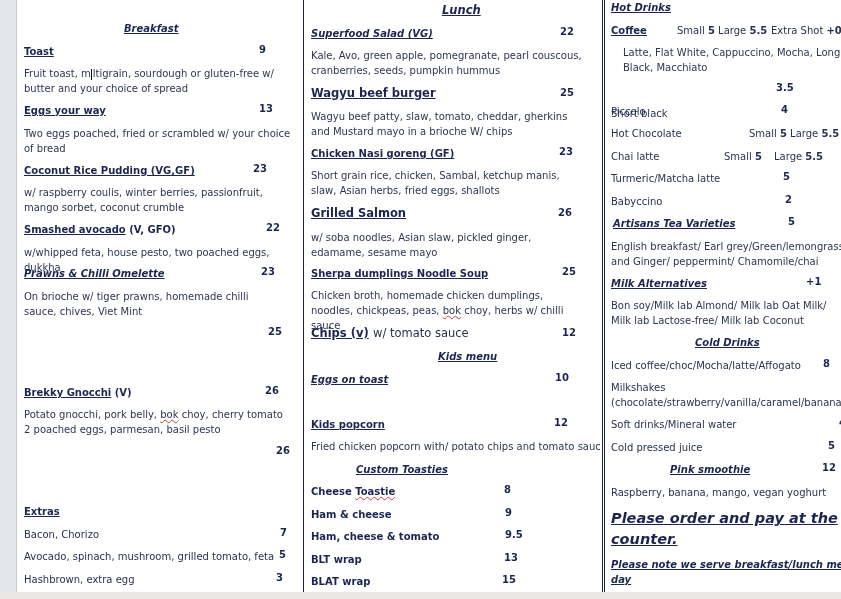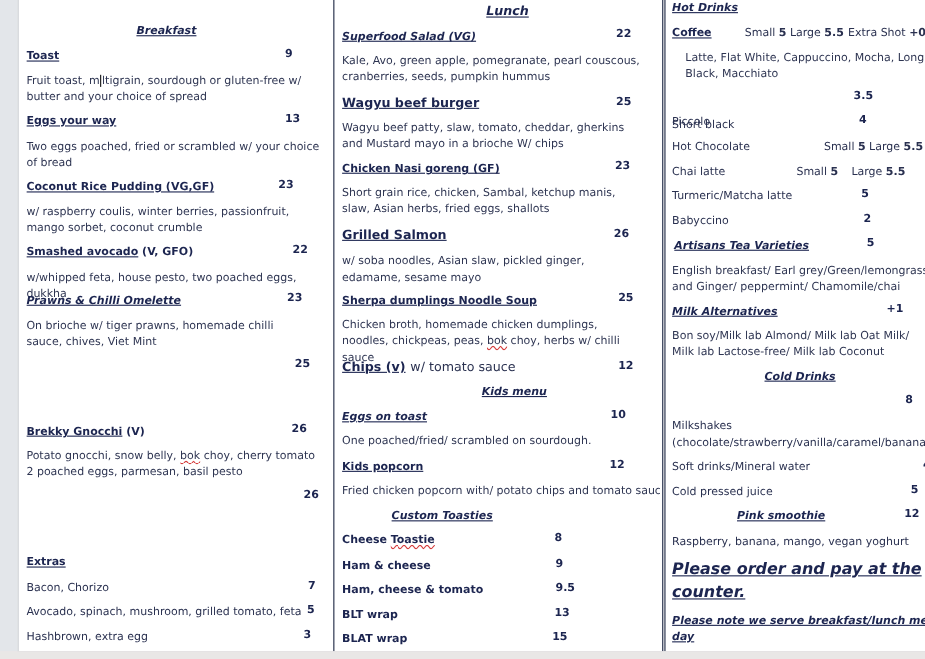--- a/index.html
+++ b/index.html
@@ -59,21 +59,21 @@
   <div class="desc" style="left:0;top:245px;width:276px;">w/whipped feta, house pesto, two poached eggs, dukkha</div>
 
   <span class="t b u i" style="left:0;top:266px;">Prawns &amp; Chilli Omelette</span>
   <span class="price" style="left:237px;top:266px;">23</span>
   <div class="desc" style="left:0;top:289px;width:256px;">On brioche w/ tiger prawns, homemade chilli sauce, chives, Viet Mint</div>
 
   <span class="price" style="left:244px;top:326px;">25</span>
 
   <span class="t b" style="left:0;top:385px;"><span class="u">Brekky Gnocchi</span><span class="tag"> (V)</span></span>
   <span class="price" style="left:241px;top:385px;">26</span>
-  <div class="desc" style="left:0;top:407px;width:268px;"><span>Potato gnocchi, snow belly, </span><span class="squig">bok</span><span> choy, cherry tomato 2 poached eggs, parmesan, basil pesto</span></div>
+  <div class="desc" style="left:0;top:407px;width:268px;"><span>Potato gnocchi, pork belly, </span><span class="squig">bok</span><span> choy, cherry tomato 2 poached eggs, parmesan, basil pesto</span></div>
 
   <span class="price" style="left:252px;top:445px;">26</span>
 
   <span class="t b u" style="left:0;top:504px;">Extras</span>
   <span class="t" style="left:0;top:527px;">Bacon, Chorizo</span>
   <span class="price" style="left:256px;top:527px;">7</span>
   <span class="t" style="left:0;top:549px;">Avocado, spinach, mushroom, grilled tomato, feta</span>
   <span class="price" style="left:255px;top:549px;">5</span>
   <span class="t" style="left:0;top:572px;">Hashbrown, extra egg</span>
   <span class="price" style="left:252px;top:572px;">3</span>
@@ -103,21 +103,20 @@
   <div class="desc" style="left:7px;top:288px;width:272px;"><span>Chicken broth, homemade chicken dumplings, noodles, chickpeas, peas, </span><span class="squig">bok</span><span> choy, herbs w/ chilli sauce</span></div>
 
   <span class="t b u big" style="left:7px;top:326px;">Chips (v)</span>
   <span class="t big" style="left:69px;top:326px;">w/ tomato sauce</span>
   <span class="price big" style="left:258px;top:327px;">12</span>
 
   <span class="t sec" style="left:134px;top:349px;">Kids menu</span>
 
   <span class="t b u i" style="left:7px;top:372px;">Eggs on toast</span>
   <span class="price" style="left:251px;top:372px;">10</span>
-  <div class="desc" style="left:7px;top:394px;width:282px;">One poached/fried/ scrambled on sourdough.</div>
 
   <span class="t b u" style="left:7px;top:417px;">Kids popcorn</span>
   <span class="price" style="left:250px;top:417px;">12</span>
   <div class="desc" style="left:7px;top:439px;width:292px;white-space:nowrap;">Fried chicken popcorn with/ potato chips and tomato sauce</div>
 
   <span class="t sec" style="left:52px;top:462px;">Custom Toasties</span>
 
   <span class="t b" style="left:7px;top:484px;"><span>Cheese </span><span class="squig">Toastie</span></span>
   <span class="price" style="left:200px;top:484px;">8</span>
   <span class="t b" style="left:7px;top:507px;">Ham &amp; cheese</span>
@@ -155,20 +154,21 @@
   <span class="t sec" style="left:8px;top:216px;">Artisans Tea Varieties</span>
   <span class="price" style="left:183px;top:216px;">5</span>
   <div class="desc" style="left:6px;top:239px;width:236px;">English breakfast/ Earl grey/Green/lemongrass and Ginger/ peppermint/ Chamomile/chai</div>
 
   <span class="t sec" style="left:6px;top:276px;">Milk Alternatives</span>
   <span class="price" style="left:201px;top:276px;">+1</span>
   <div class="desc" style="left:6px;top:298px;width:236px;">Bon soy/Milk lab Almond/ Milk lab Oat Milk/ Milk lab Lactose-free/ Milk lab Coconut</div>
 
   <span class="t sec" style="left:90px;top:335px;">Cold Drinks</span>
 
+  <span class="t" style="left:6px;top:358px;">Iced coffee/choc/Mocha/latte/Affogato</span>
   <span class="price" style="left:218px;top:358px;">8</span>
   <span class="t" style="left:6px;top:380px;">Milkshakes</span>
   <span class="t" style="left:6px;top:395px;"><span>(chocolate/strawberry/vanilla/caramel/banana)</span></span>
   <span class="t" style="left:6px;top:417px;">Soft drinks/Mineral water</span>
   <span class="price" style="left:234px;top:417px;">4</span>
   <span class="t" style="left:6px;top:440px;">Cold pressed juice</span>
   <span class="price" style="left:223px;top:440px;">5</span>
 
   <span class="t sec" style="left:65px;top:462px;">Pink smoothie</span>
   <span class="price" style="left:217px;top:462px;">12</span>

